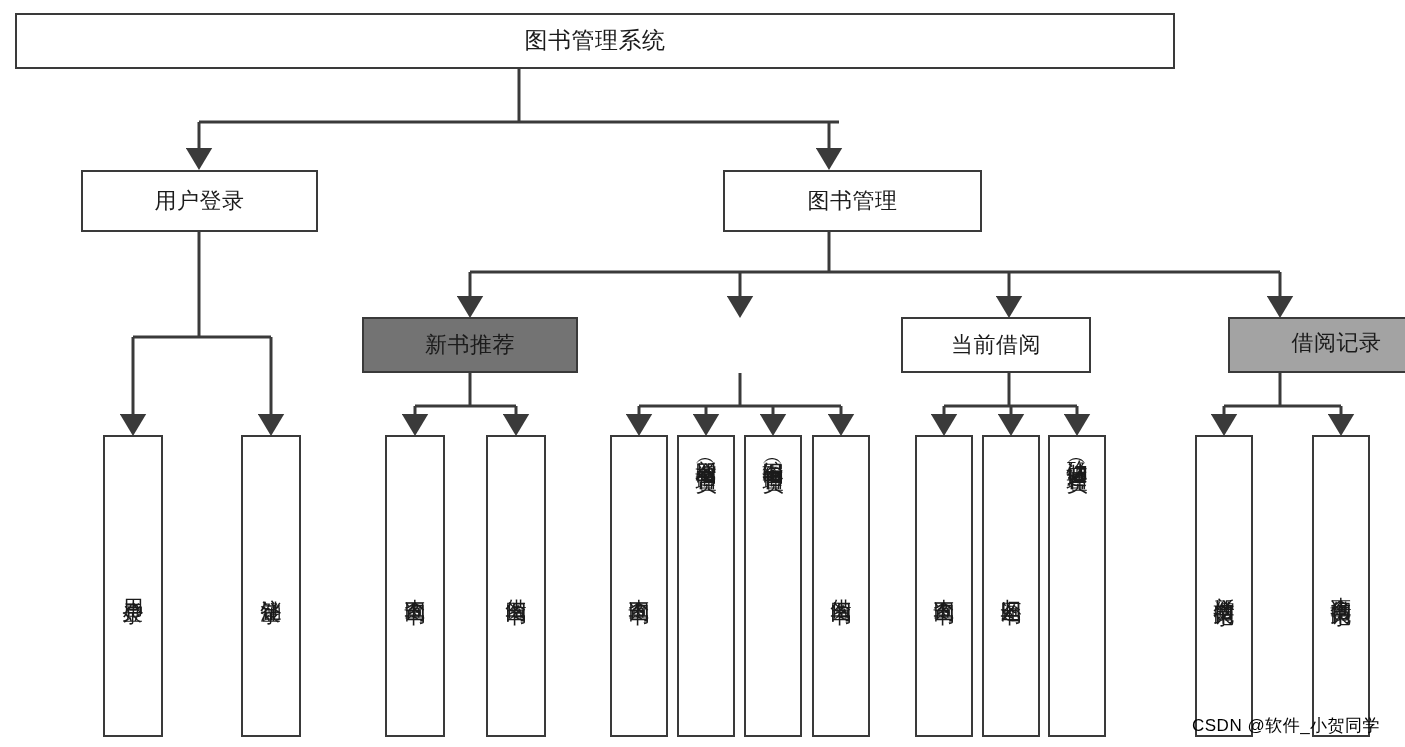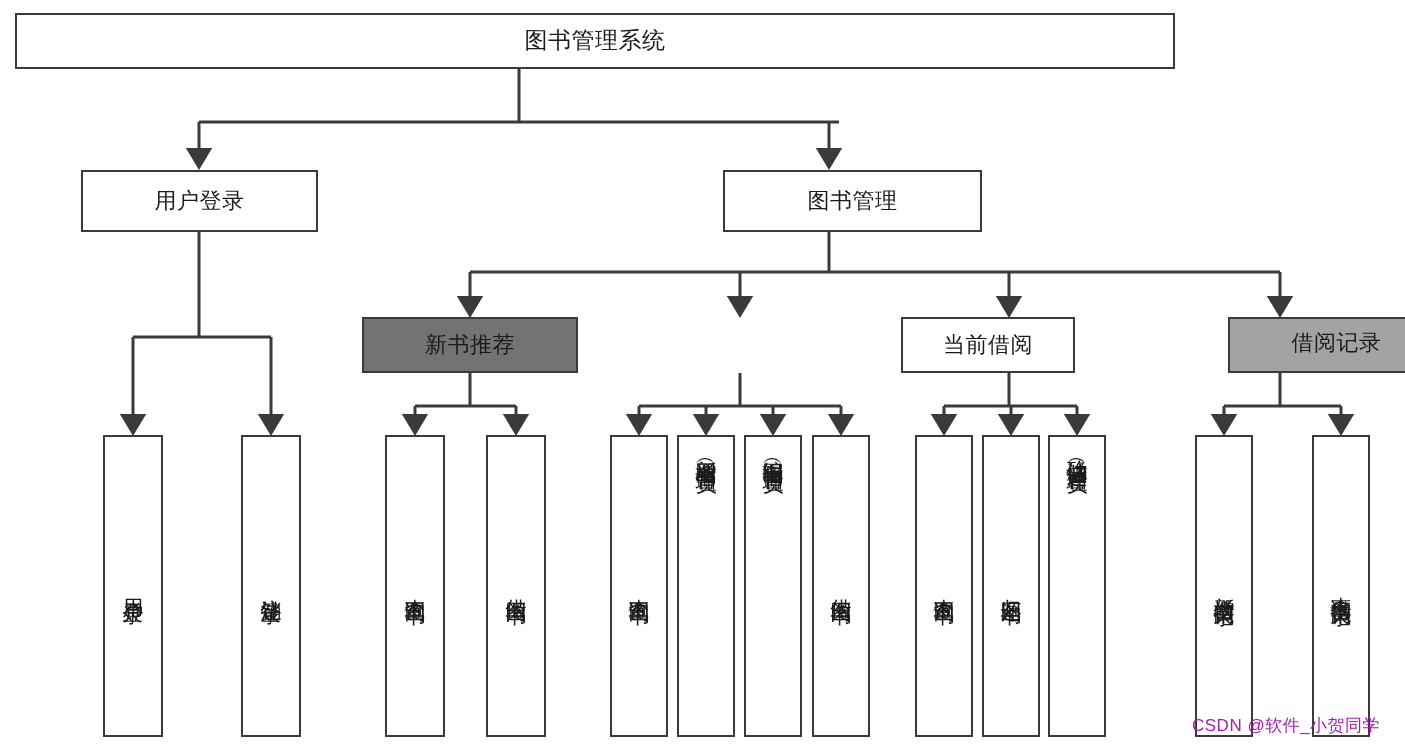--- a/index.html
+++ b/index.html
@@ -152,21 +152,21 @@
   <div class="node horizontal" style="left: 81px; top: 170px; width: 237px; height: 62px; border-color: rgb(58, 58, 58); background: rgb(255, 255, 255);">
     <span class="node-label">用户登录</span>
   </div>
   <div class="node horizontal" style="left: 711px; top: 170px; width: 259px; height: 62px; border-color: rgb(58, 58, 58); background: rgb(255, 255, 255); margin-left: 12px;">
     <span class="node-label">图书管理</span>
   </div>
 
   <div class="node horizontal" style="left: 362px; top: 317px; width: 216px; height: 56px; border-color: rgb(58, 58, 58); background: #737373;">
     <span class="node-label">新书推荐</span>
   </div>
-  <div class="node horizontal" style="left: 901px; top: 317px; width: 174px; height: 56px; border-color: rgb(58, 58, 58); background: rgb(255, 255, 255);">
+  <div class="node horizontal" style="left: 901px; top: 317px; width: 190px; height: 56px; border-color: rgb(58, 58, 58); background: rgb(255, 255, 255);">
     <span class="node-label">当前借阅</span>
   </div>
   <div class="node horizontal" style="left: 1228px; top: 317px; width: 217px; height: 56px; border-color: rgb(58, 58, 58); background: #a3a3a3; font-family: Liberation Mono, monospace;">
     <span class="node-label">借阅记录</span>
   </div>
 
   <div class="node vertical center-text" style="left: 103px; top: 435px; width: 60px; height: 302px; border-color: rgb(58, 58, 58); background: rgb(255, 255, 255);">
     <span class="node-label">用户登录</span>
   </div>
   <div class="node vertical center-text" style="left: 241px; top: 435px; width: 60px; height: 302px; border-color: rgb(58, 58, 58); background: rgb(255, 255, 255);">
@@ -199,15 +199,15 @@
   <div class="node vertical" style="left: 1048px; top: 435px; width: 58px; height: 302px; border-color: rgb(58, 58, 58); background: rgb(255, 255, 255);">
     <span class="node-label">确认归还（管理员）</span>
   </div>
   <div class="node vertical center-text" style="left: 1195px; top: 435px; width: 58px; height: 302px; border-color: rgb(58, 58, 58); background: rgb(255, 255, 255);">
     <span class="node-label">新增借阅记录</span>
   </div>
   <div class="node vertical center-text" style="left: 1312px; top: 435px; width: 58px; height: 302px; border-color: rgb(58, 58, 58); background: rgb(255, 255, 255);">
     <span class="node-label">查询借阅记录</span>
   </div>
 
-  <div id="watermark" style="color: #a21caf;">CSDN @软件_小贺同学</div>
+  <div id="watermark" style="color: #000000;">CSDN @软件_小贺同学</div>
 
 </div>
 
 </body></html>

